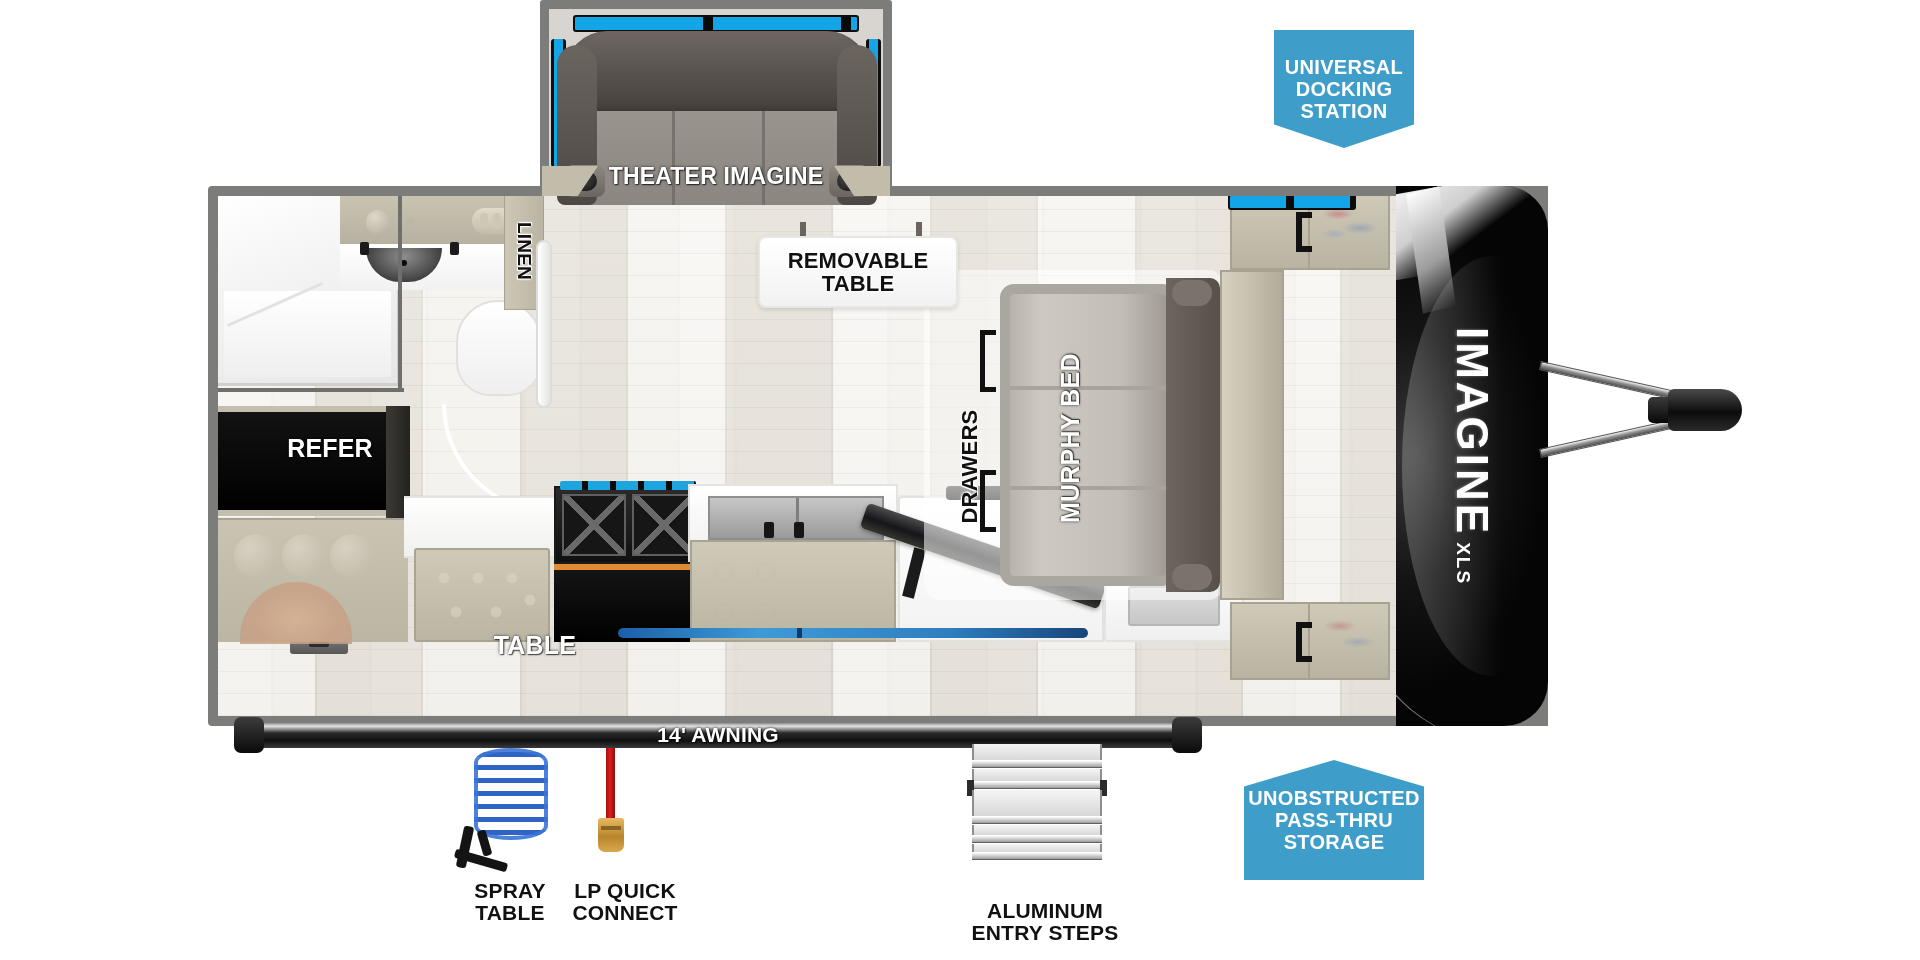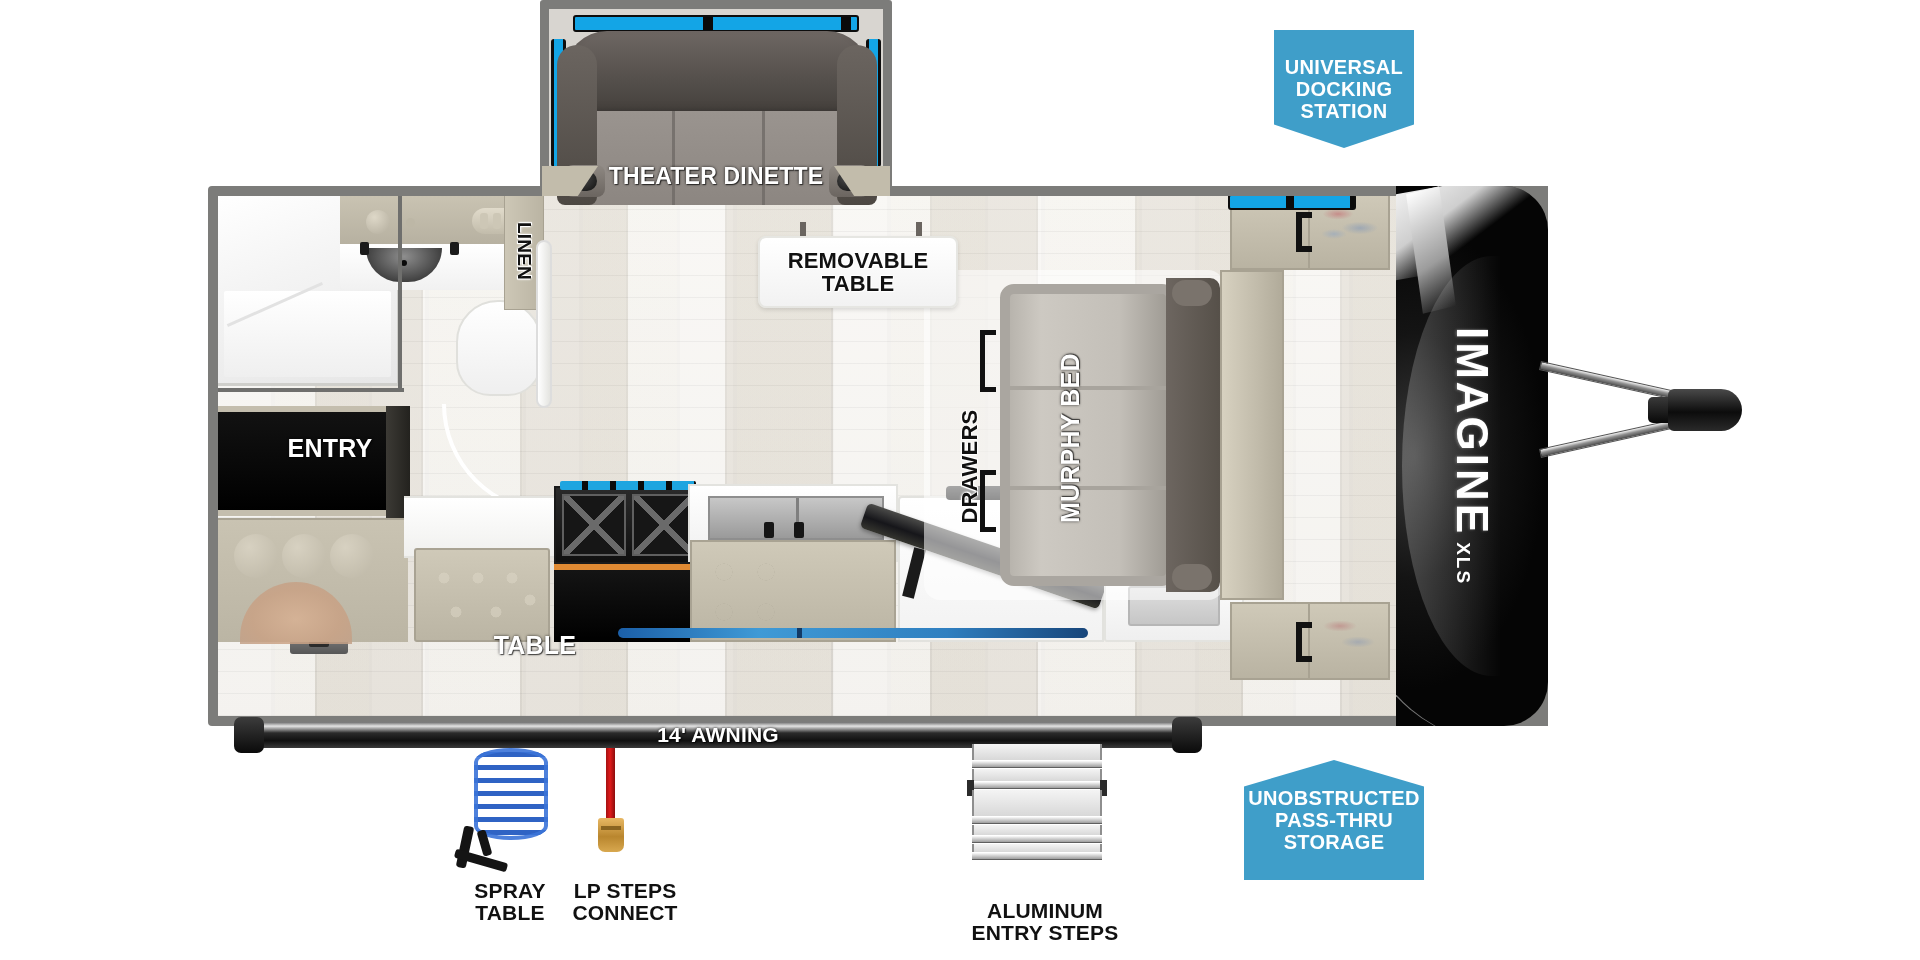--- a/index.html
+++ b/index.html
@@ -723,31 +723,31 @@
         <div class="arm r"></div>
         <div class="foot l"></div>
         <div class="foot r"></div>
       </div>
     </div>
     <div id="slide-skirt-l"></div>
     <div id="slide-skirt-r"></div>
   </div>
 
   <div id="lbl-theater" class="lbl lbl-light">
-    <span>THEATER DINETTE</span>
+    <span>THEATER IMAGINE</span>
   </div>
 
   <div class="table-leg l1"></div>
   <div class="table-leg l2"></div>
   <div id="removable-table">
     <span class="lbl lbl-dark">REMOVABLE
 TABLE</span>
   </div>
 
-  <div id="lbl-refer" class="lbl lbl-light">ENTRY</div>
+  <div id="lbl-refer" class="lbl lbl-light">REFER</div>
   <div id="lbl-micro" class="lbl lbl-light">TABLE</div>
   <div id="lbl-drawers" class="lbl lbl-dark">DRAWERS</div>
   <div id="lbl-murphy" class="lbl lbl-light">MURPHY BED</div>
 
   <div id="hitch">
     <div class="arm a1"></div>
     <div class="arm a2"></div>
     <div class="jack"></div>
     <div class="coupler"></div>
   </div>
@@ -778,21 +778,21 @@
     <div class="panel" style="top:46px;height:26px;"></div>
     <div class="tread" style="top:72px;"></div>
     <div class="panel" style="top:81px;height:10px;"></div>
     <div class="tread" style="top:91px;"></div>
     <div class="panel" style="top:100px;height:8px;"></div>
     <div class="tread" style="top:108px;"></div>
   </div>
 
   <div class="caption lbl lbl-dark" id="cap-spray">SPRAY
 TABLE</div>
-  <div class="caption lbl lbl-dark" id="cap-lp">LP STEPS
+  <div class="caption lbl lbl-dark" id="cap-lp">LP QUICK
 CONNECT</div>
   <div class="caption lbl lbl-dark" id="cap-steps">ALUMINUM
 ENTRY STEPS</div>
 
   <div class="badge" id="badge-docking">
     <span>UNIVERSAL
 DOCKING
 STATION</span>
   </div>
   <div class="badge" id="badge-storage">

